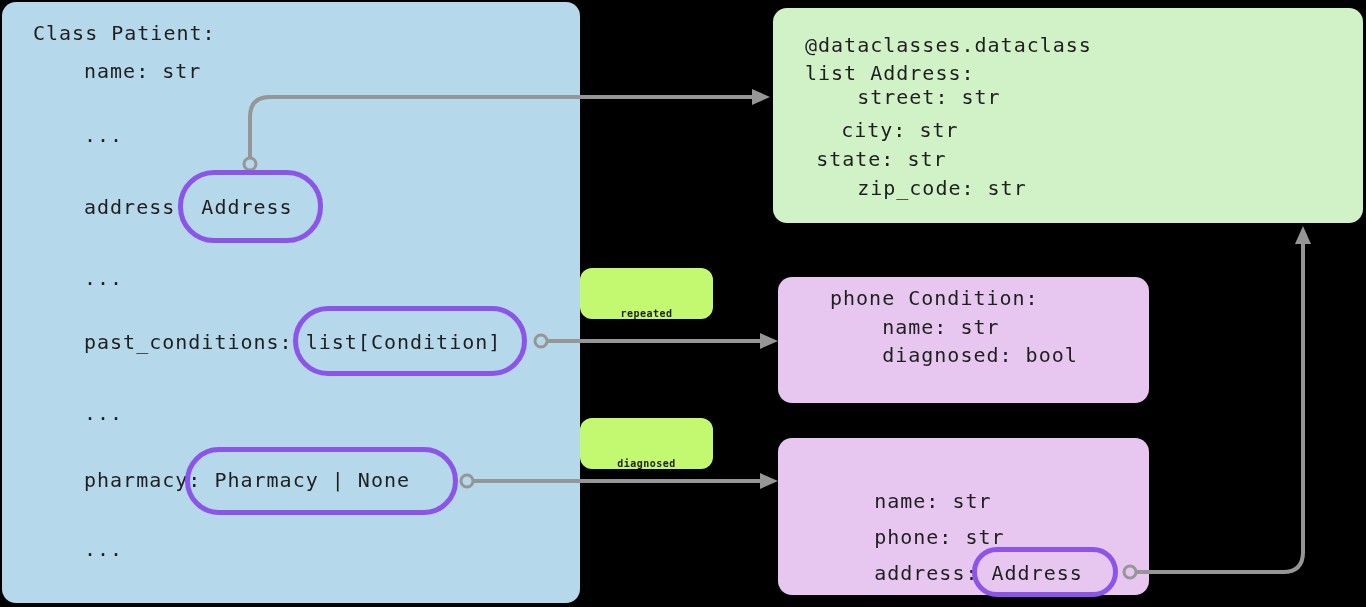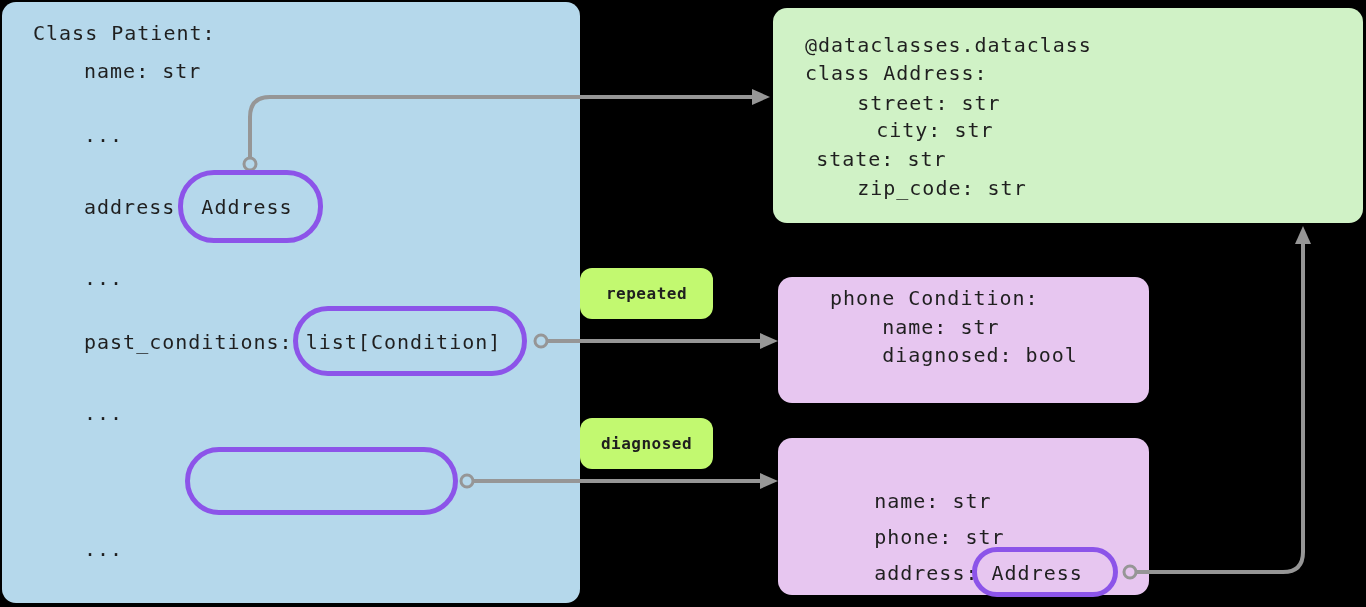--- a/index.html
+++ b/index.html
@@ -24,22 +24,22 @@
   .box.patient{left:2px;top:2px;width:578px;height:601px;background:var(--patient-bg);}
   .box.address{left:773px;top:8px;width:590px;height:215px;background:var(--address-bg);}
   .box.condition{left:778px;top:277px;width:371px;height:126px;background:var(--condition-bg);}
   .box.pharmacy{left:778px;top:438px;width:371px;height:157px;background:var(--pharmacy-bg);}
   .code{
     position:absolute;font-size:20px;line-height:26px;letter-spacing:1px;
     white-space:pre;color:var(--text);
   }
   .badge{
     position:absolute;width:133px;height:51px;border-radius:12px;
-    background:var(--badge-bg);display:flex;align-items:center;justify-content:center;
-    font-size:16px;font-weight:bold;letter-spacing:0.5px;color:var(--text);
+    background:var(--badge-bg);display:flex;align-items:flex-end;justify-content:center;
+    font-size:10px;font-weight:bold;letter-spacing:0.5px;color:var(--text);
   }
   .badge.repeated{left:580px;top:268px;}
   .badge.optional{left:580px;top:418px;}
   .pill{
     position:absolute;border:5px solid var(--highlight-stroke);
     background:transparent;box-sizing:border-box;
   }
   .pill.a{left:178px;top:170px;width:145px;height:73px;border-radius:36px;}
   .pill.b{left:293px;top:306px;width:234px;height:70px;border-radius:35px;}
   .pill.c{left:185px;top:447px;width:273px;height:68px;border-radius:34px;}
@@ -56,26 +56,27 @@
   <div class="box condition"></div>
   <div class="box pharmacy"></div>
 
   <div class="code" style="left:33px;top:20px">Class Patient:</div>
   <div class="code" style="left:84px;top:58px">name: str</div>
   <div class="code" style="left:84px;top:122px">...</div>
   <div class="code" style="left:84px;top:194px">address: Address</div>
   <div class="code" style="left:84px;top:265px">...</div>
   <div class="code" style="left:84px;top:329px">past_conditions: list[Condition]</div>
   <div class="code" style="left:84px;top:400px">...</div>
+  <div class="code" style="left:84px;top:467px">pharmacy: Pharmacy | None</div>
   <div class="code" style="left:84px;top:536px">...</div>
 
   <div class="code" style="left:805px;top:32px">@dataclasses.dataclass</div>
-  <div class="code" style="left:805px;top:60px">class Address:</div>
-  <div class="code" style="left:805px;top:90px">    street: str</div>
-  <div class="code" style="left:824px;top:117px">    city: str</div>
+  <div class="code" style="left:805px;top:60px">list Address:</div>
+  <div class="code" style="left:805px;top:84px">    street: str</div>
+  <div class="code" style="left:789px;top:117px">    city: str</div>
   <div class="code" style="left:764px;top:146px">    state: str</div>
   <div class="code" style="left:805px;top:175px">    zip_code: str</div>
 
   <div class="code" style="left:830px;top:285px">phone Condition:</div>
   <div class="code" style="left:830px;top:314px">    name: str</div>
   <div class="code" style="left:830px;top:342px">    diagnosed: bool</div>
 
   <div class="code" style="left:822px;top:488px">    name: str</div>
   <div class="code" style="left:822px;top:524px">    phone: str</div>
   <div class="code" style="left:822px;top:560px">    address: Address</div>

